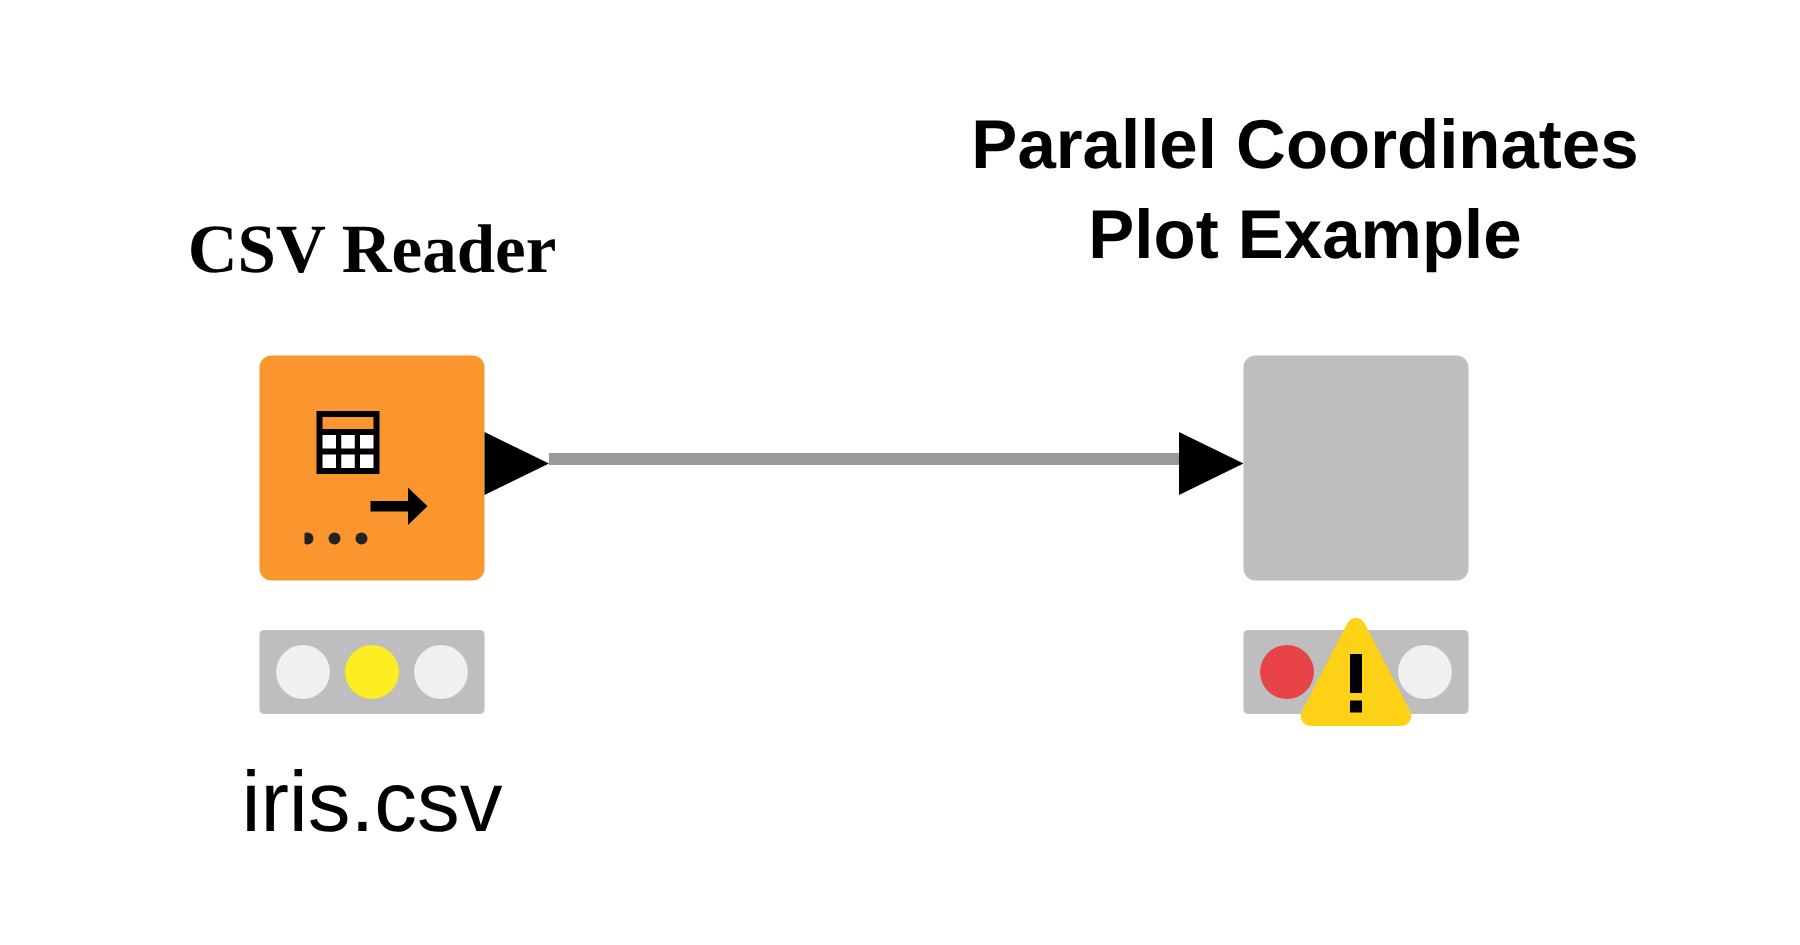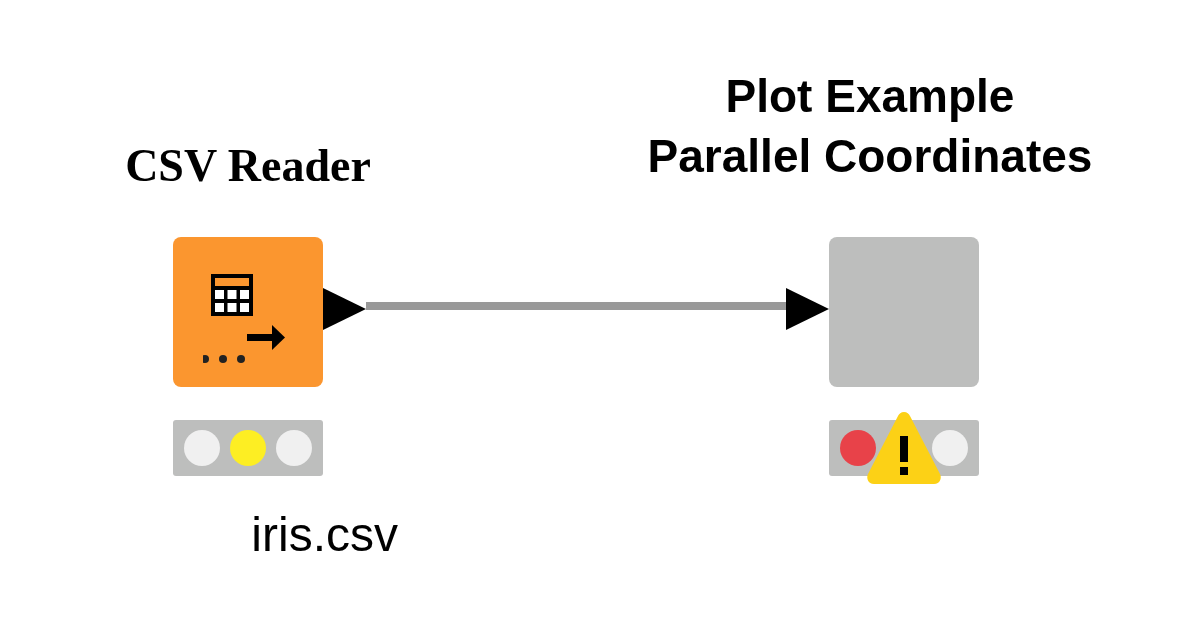--- a/index.html
+++ b/index.html
@@ -102,41 +102,41 @@
       left: 864px;
       top: 408px;
       width: 80px;
       height: 78px;
     }
     #file-label {
       position: absolute;
       left: 98px;
       width: 300px;
       top: 505px;
-      text-align: right;
-      font-size: 48px;
+      text-align: center;
+      font-size: 57px;
       line-height: 60px;
       color: #000;
     }
     #csv-icon {
       position: absolute;
       left: 30px;
       top: 37px;
       width: 90px;
       height: 90px;
     }
   </style>
 </head>
 <body>
 
 <div id="title-csv" class="node-title">CSV Reader</div>
 
 <div id="title-pcp" class="node-title">
+  <div>Parallel Coordinates</div>
   <div>Plot Example</div>
-  <div>Parallel Coordinates</div>
 </div>
 
 <div id="node-csv" class="node-box">
   <svg id="csv-icon" viewBox="0 0 90 90">
 
     <rect x="8" y="0" width="42" height="42" fill="#000"></rect>
     <rect x="12" y="4" width="34" height="8" fill="#fb962f"></rect>
     <rect x="12" y="16" width="9" height="9" fill="#ffffff"></rect>
     <rect x="24.5" y="16" width="9" height="9" fill="#ffffff"></rect>
     <rect x="37" y="16" width="9" height="9" fill="#ffffff"></rect>

